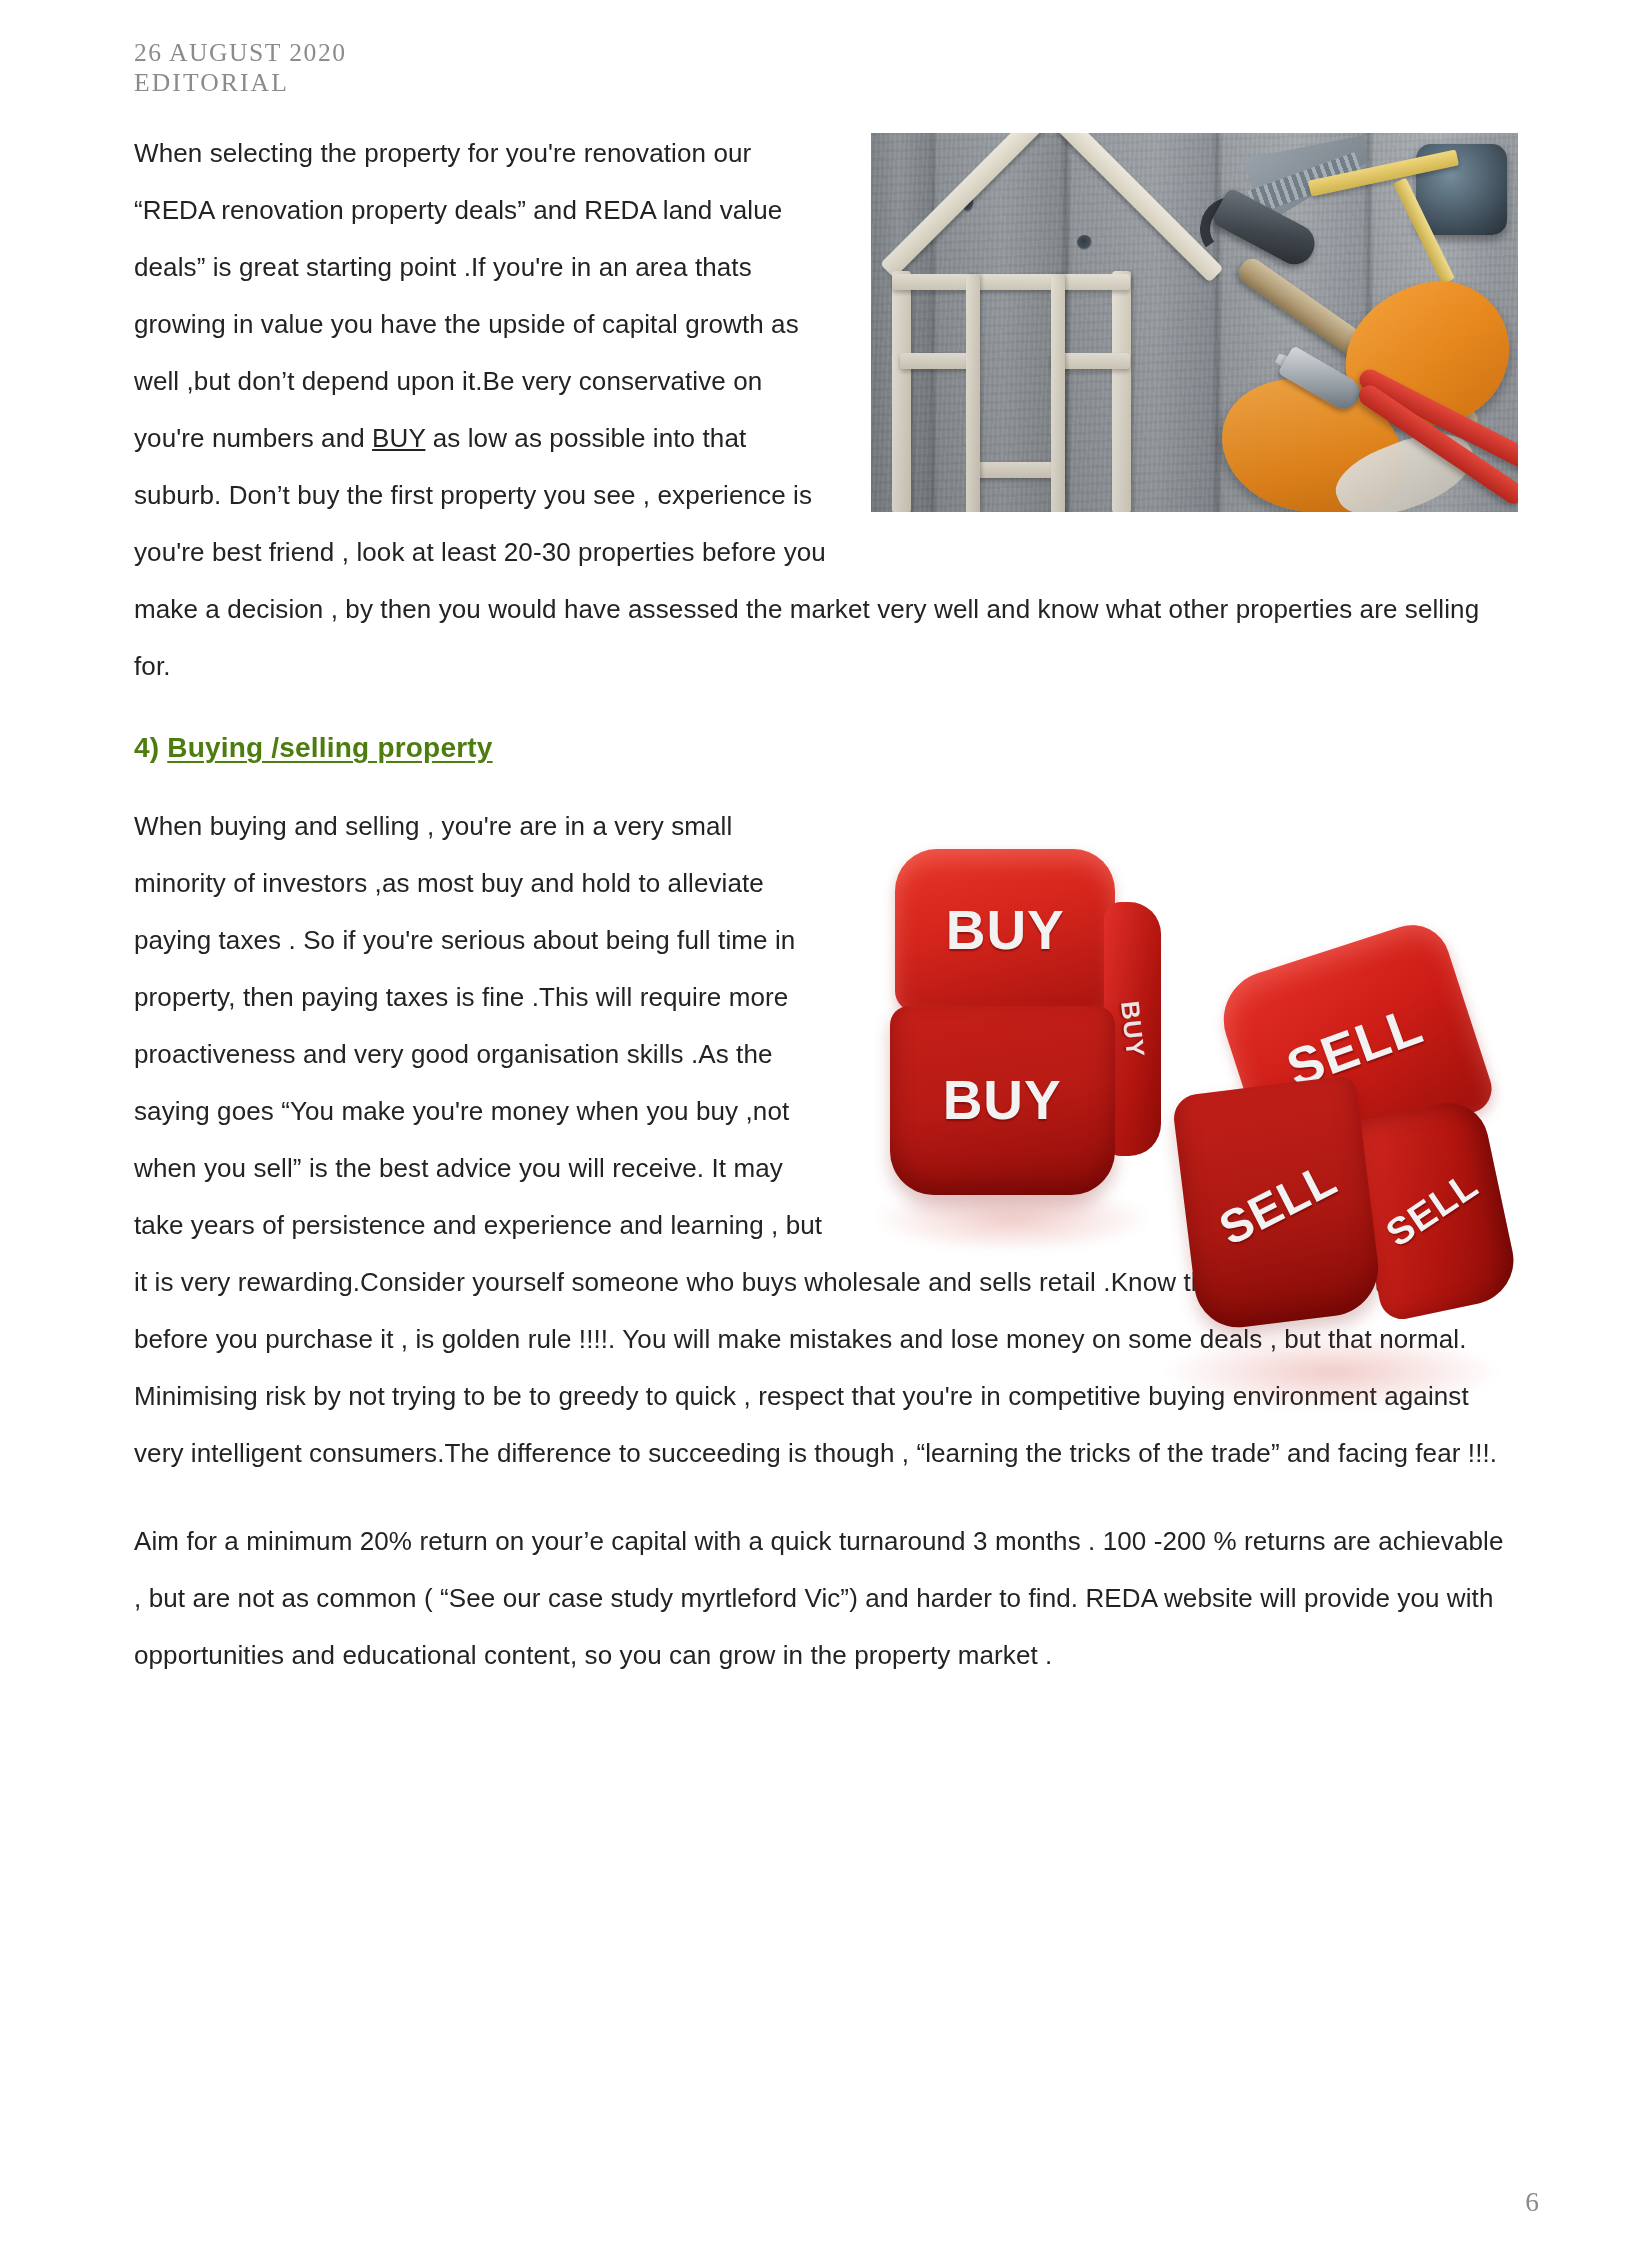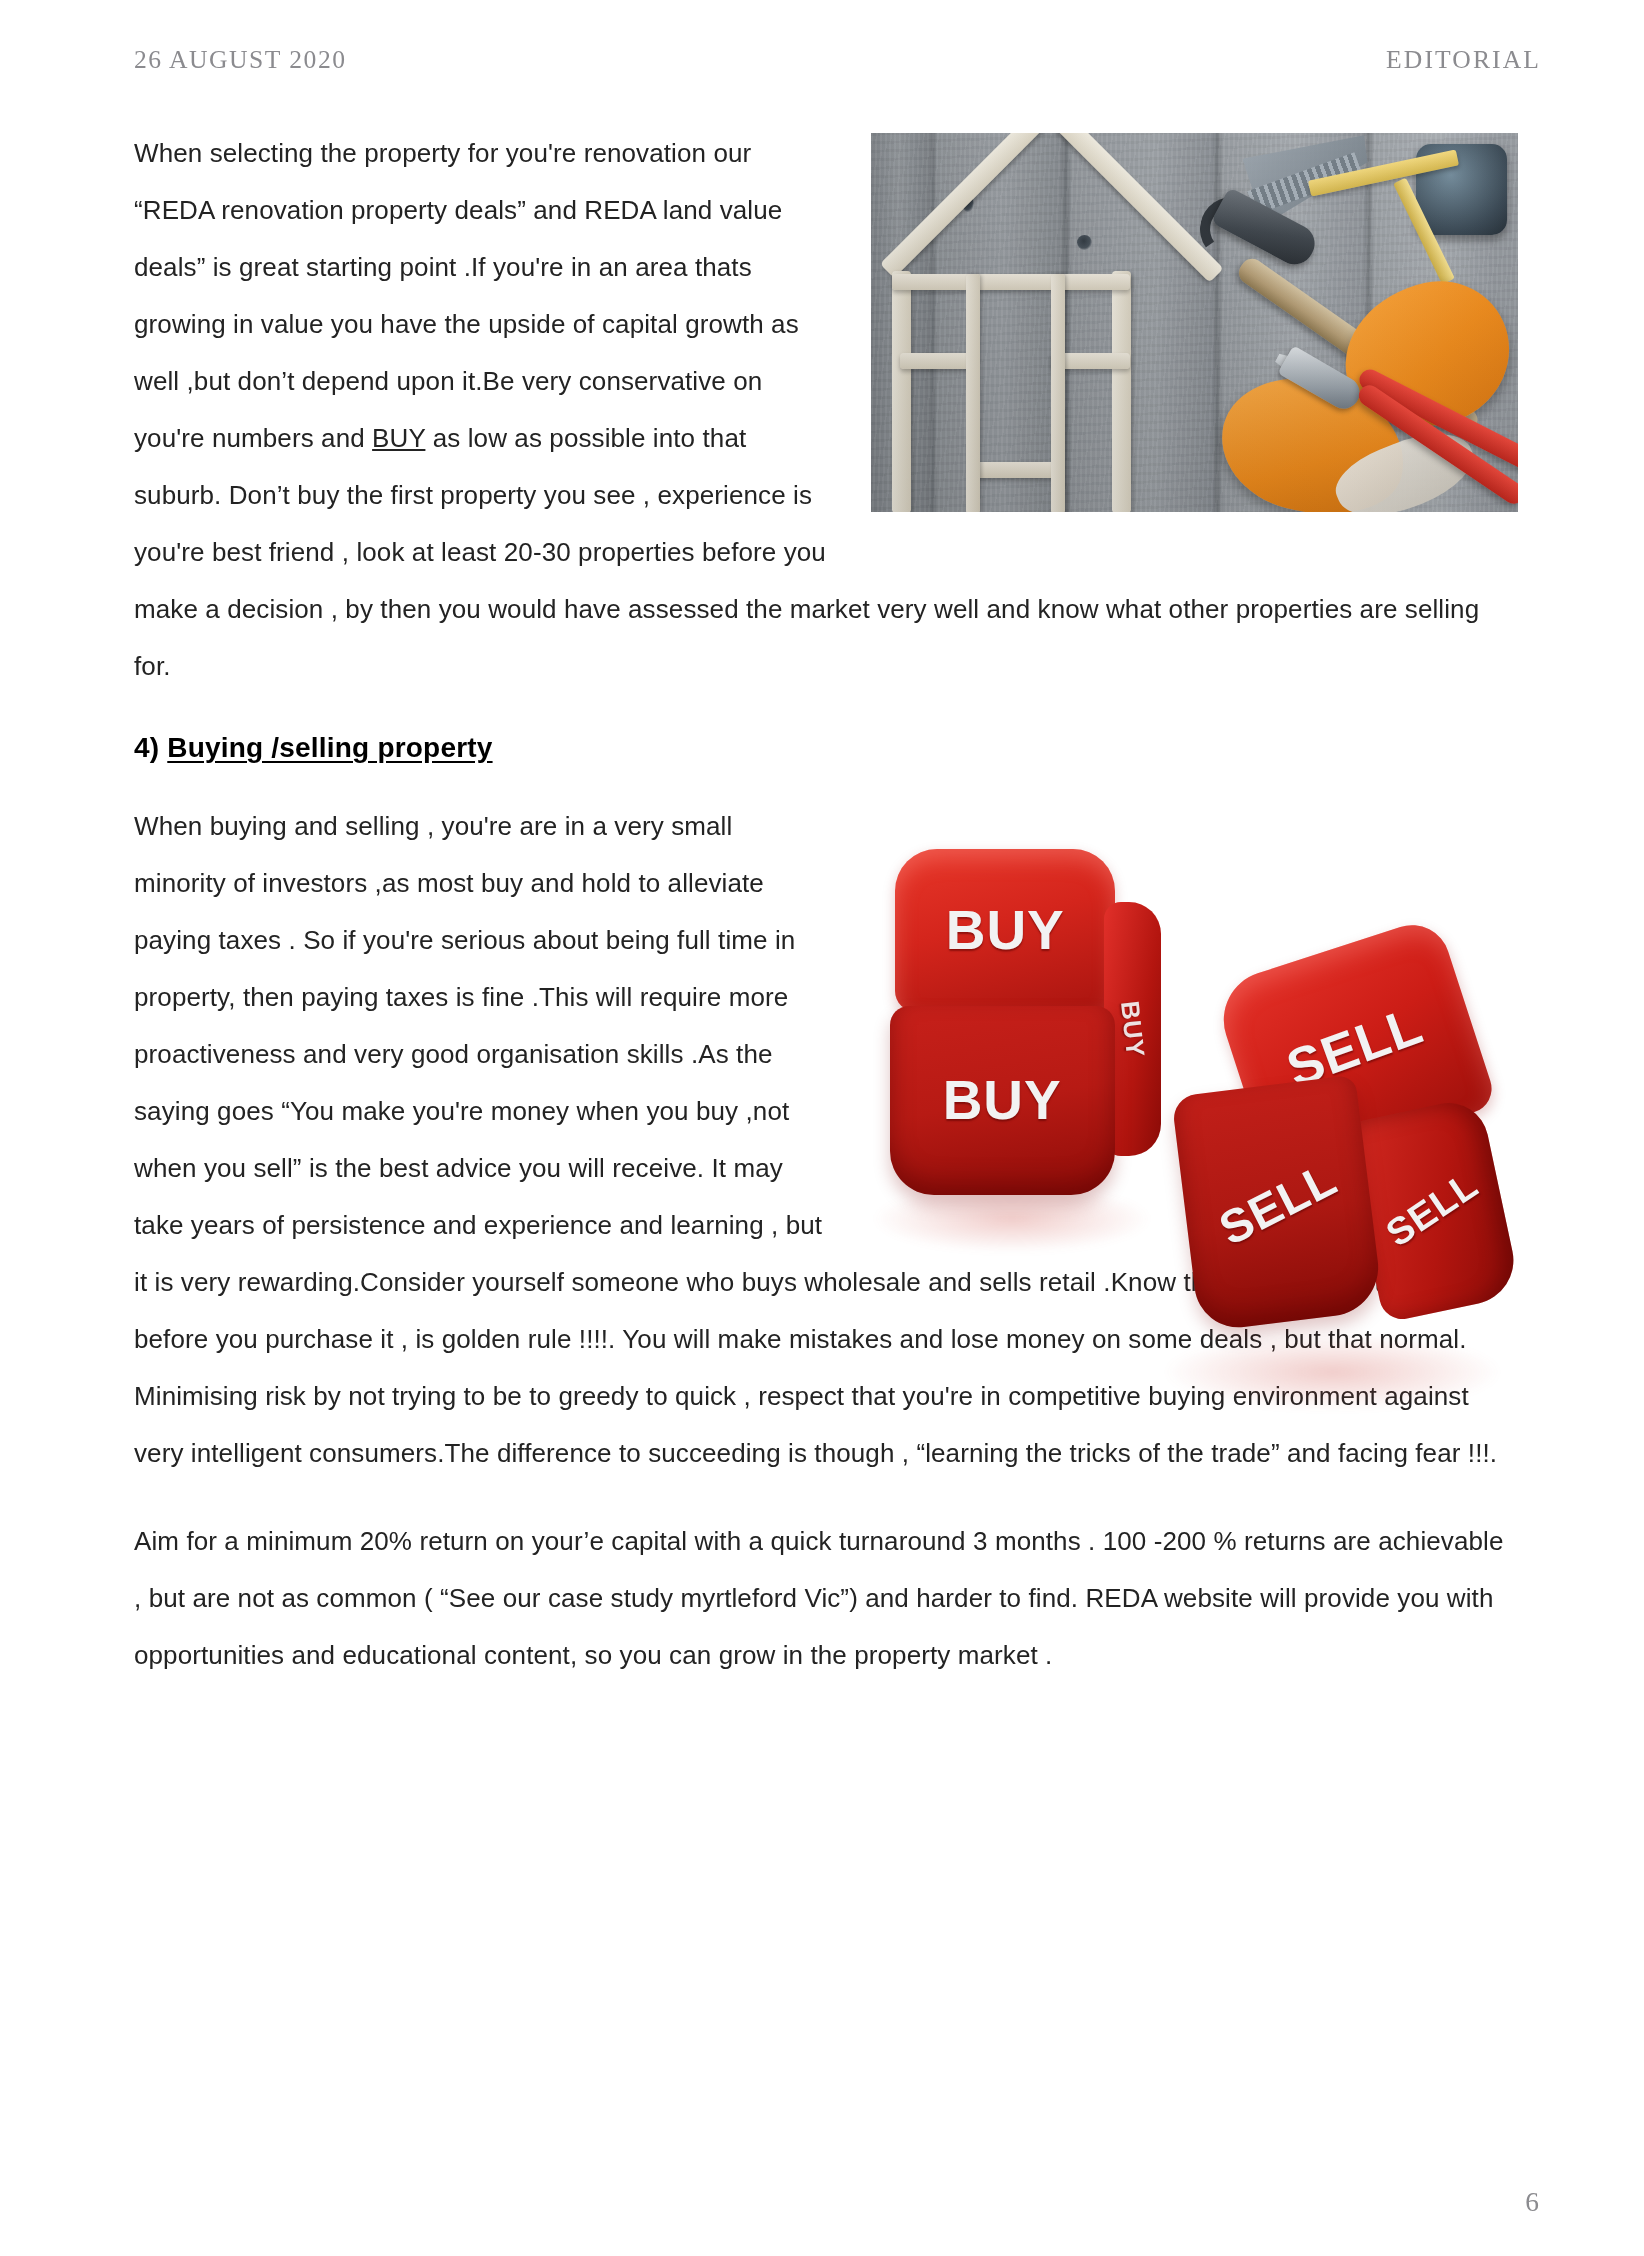--- a/index.html
+++ b/index.html
@@ -23,25 +23,26 @@
 
   
   .runhead {
     position: absolute;
     top: 38px;
     left: 134px;
     right: 104px;
     height: 44px;
     display: flex;
     justify-content: space-between;
-    align-items: center;
+    align-items: flex-start;
     font-family: "Liberation Serif", serif;
     color: #8b8b8f;
     font-size: 25.6px;
     letter-spacing: 1.5px;
+    flex-direction: column;
   }
   .runhead .date { font-variant: small-caps; }
   .runhead .section { letter-spacing: 2.1px; }
 
   
   .content {
     position: absolute;
     top: 125px;
     left: 134px;
     width: 1384px;
@@ -252,21 +253,21 @@
   .photo-vignette {
     position: absolute; inset: 0;
     background: linear-gradient(200deg, rgba(255,255,255,.05), rgba(0,0,0,.12));
     pointer-events: none;
   }
 
   
   h2.section-heading {
     font-size: 28px;
     font-weight: 700;
-    color: #000000;
+    color: #4d7c0f;
     margin: 17px 0 28px 0;
     line-height: 44px;
     letter-spacing: 0.2px;
   }
   h2.section-heading .u { text-decoration: underline; text-underline-offset: 3.8px; }
 
   
   .dice-figure {
     float: right;
     width: 653px;

